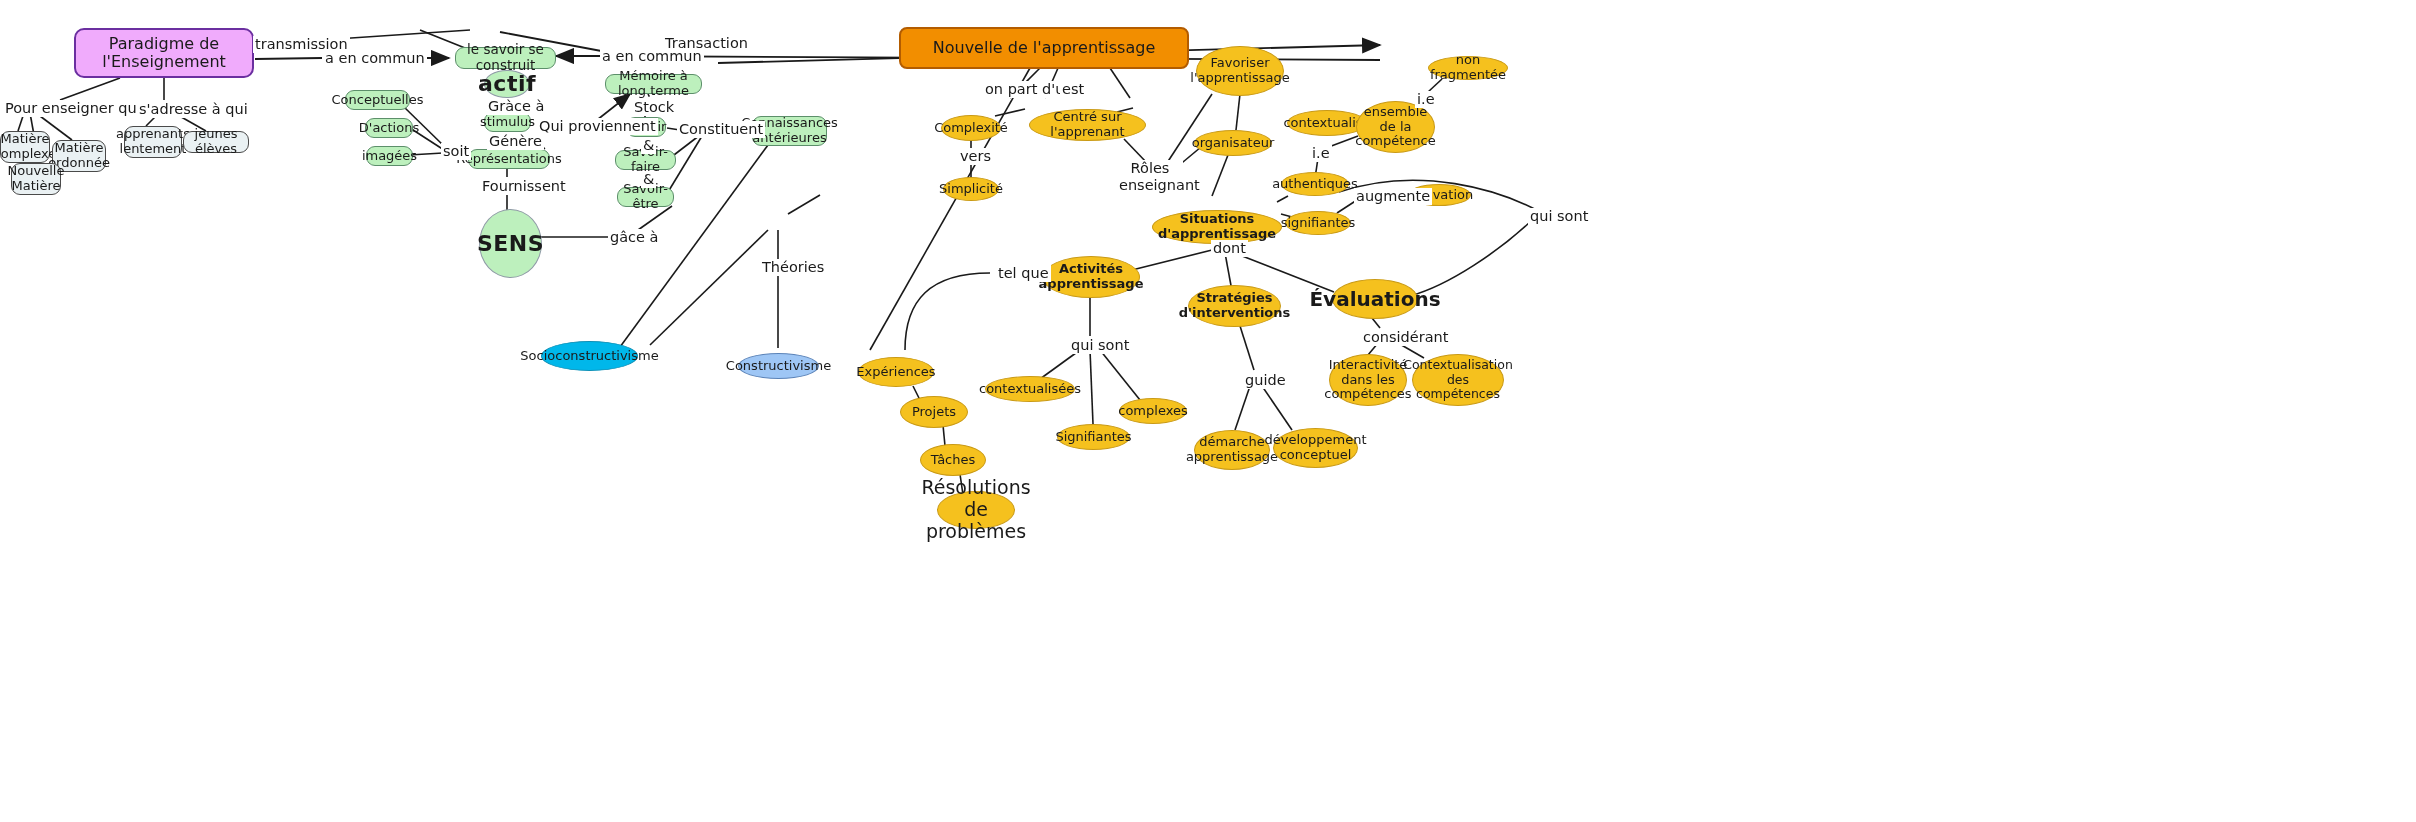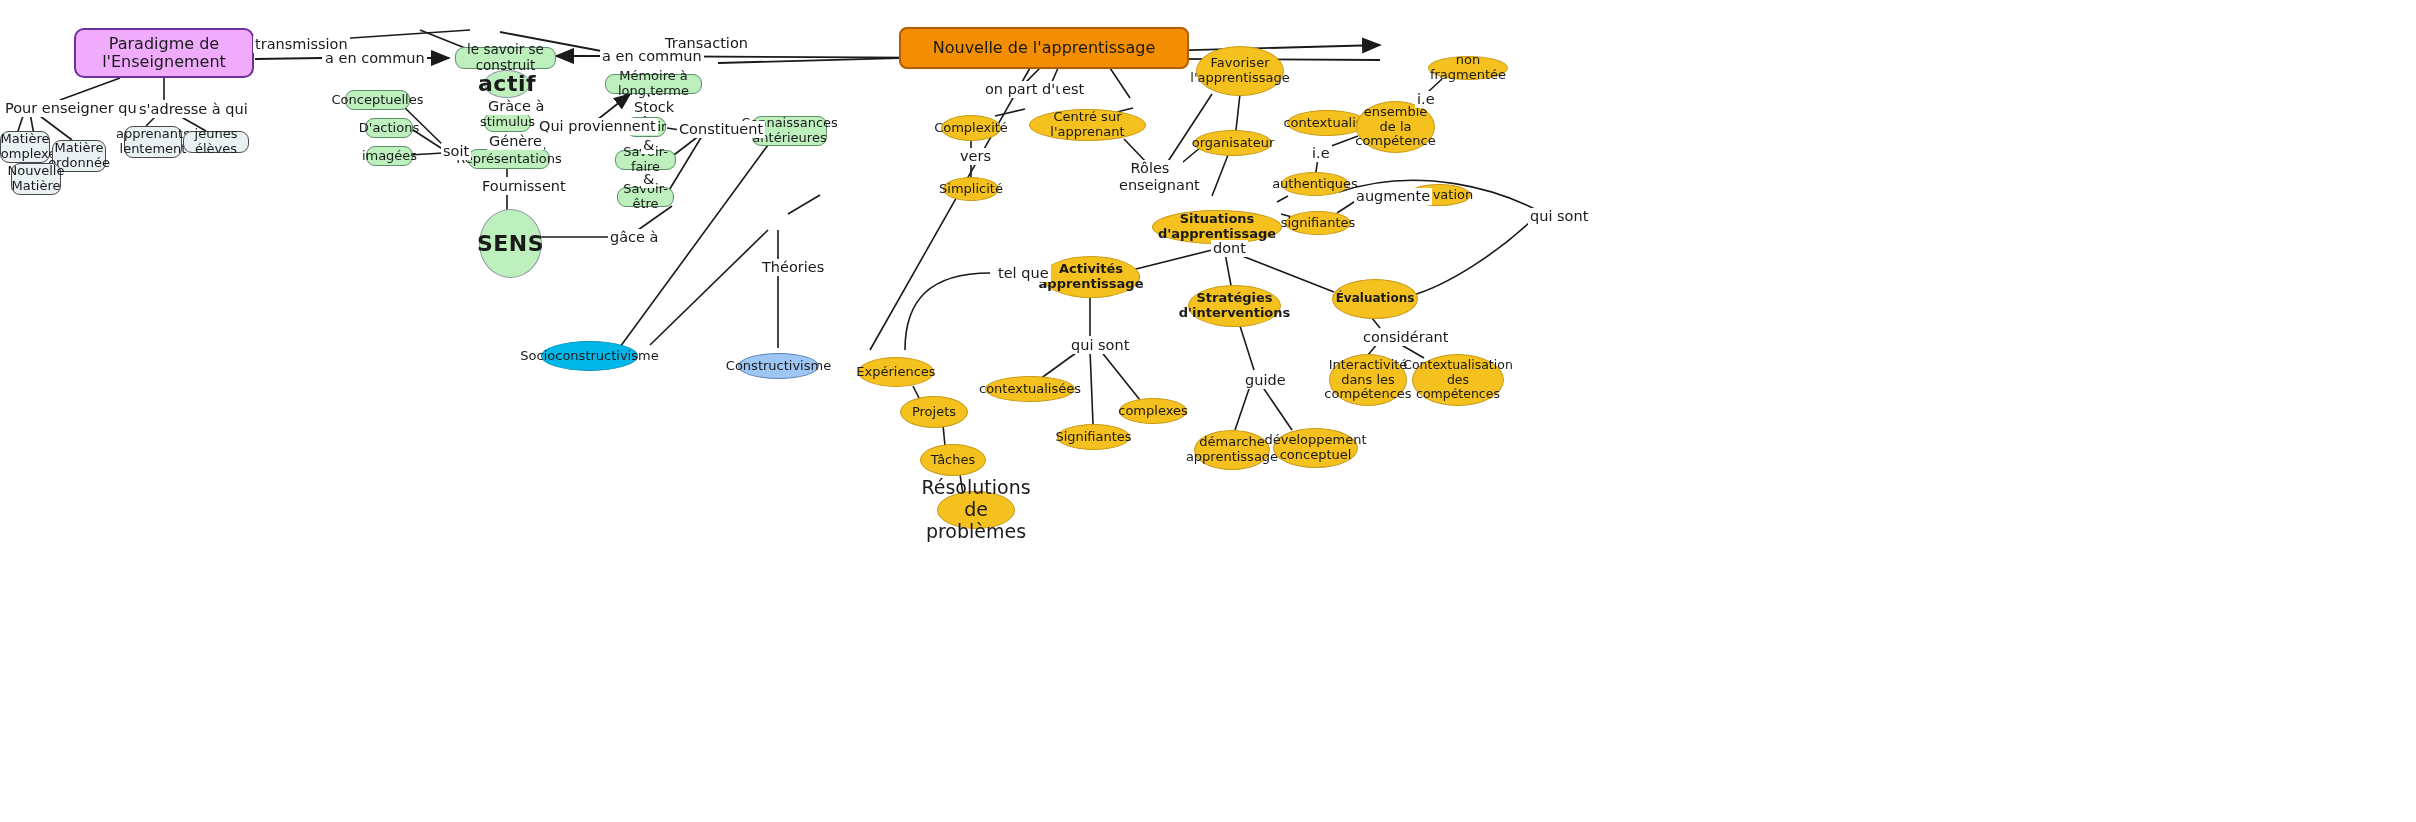--- a/index.html
+++ b/index.html
@@ -301,21 +301,21 @@
   </div>
 
   <div class="node ell amber" style="left:1042px;top:256px;width:98px;height:42px;font-size:13px;white-space:pre-line;">
     <span class="bold">Activités
 apprentissage</span>
   </div>
   <div class="node ell amber" style="left:1188px;top:285px;width:93px;height:42px;font-size:13px;white-space:pre-line;">
     <span class="bold">Stratégies
 d'interventions</span>
   </div>
-  <div class="node ell amber" style="left:1332px;top:279px;width:86px;height:40px;font-size:12px;">
+  <div class="node ell amber" style="left:1332px;top:279px;width:86px;height:40px;font-size:20px;">
     <span class="bold">Évaluations</span>
   </div>
 
   <div class="node ell amber" style="left:858px;top:357px;width:76px;height:30px;font-size:13px;">
     <span>Expériences</span>
   </div>
   <div class="node ell amber" style="left:900px;top:396px;width:68px;height:32px;font-size:13px;">
     <span>Projets</span>
   </div>
   <div class="node ell amber" style="left:920px;top:444px;width:66px;height:32px;font-size:13px;">

